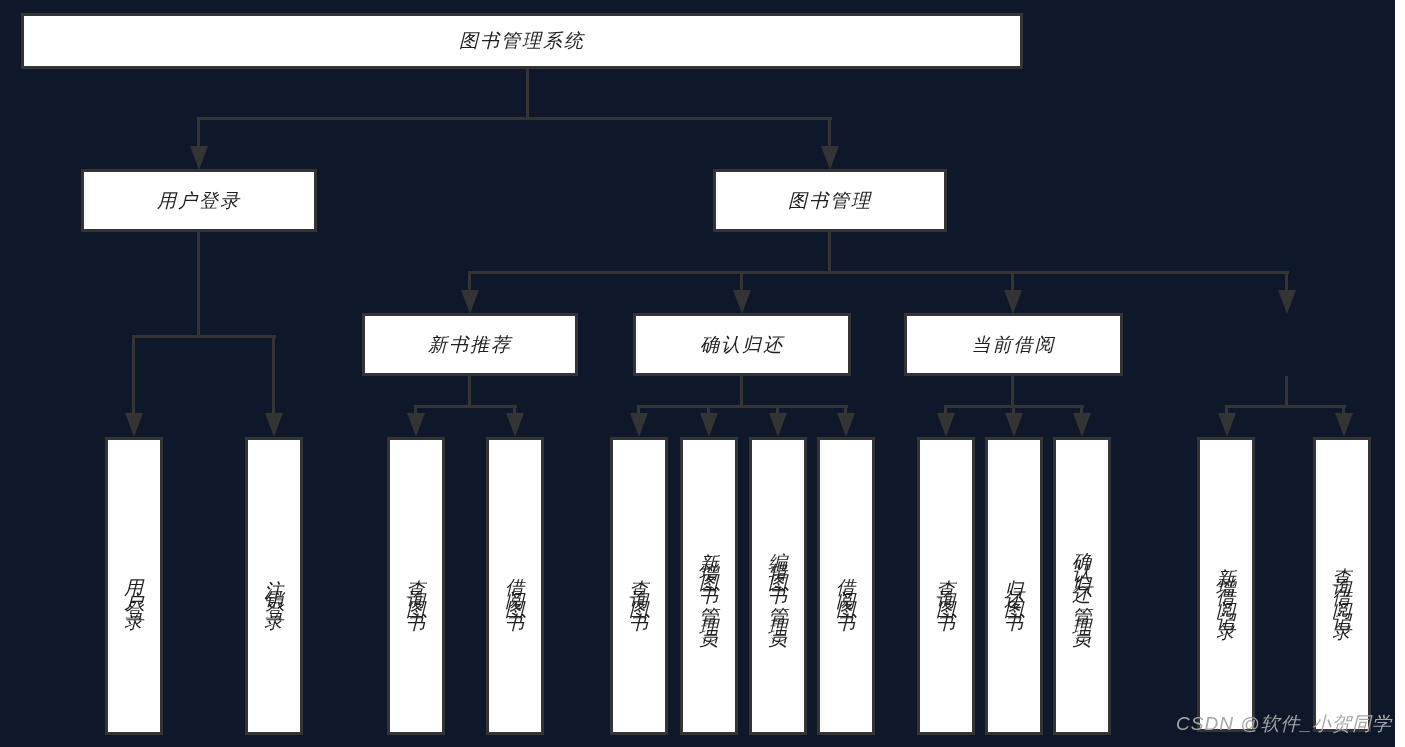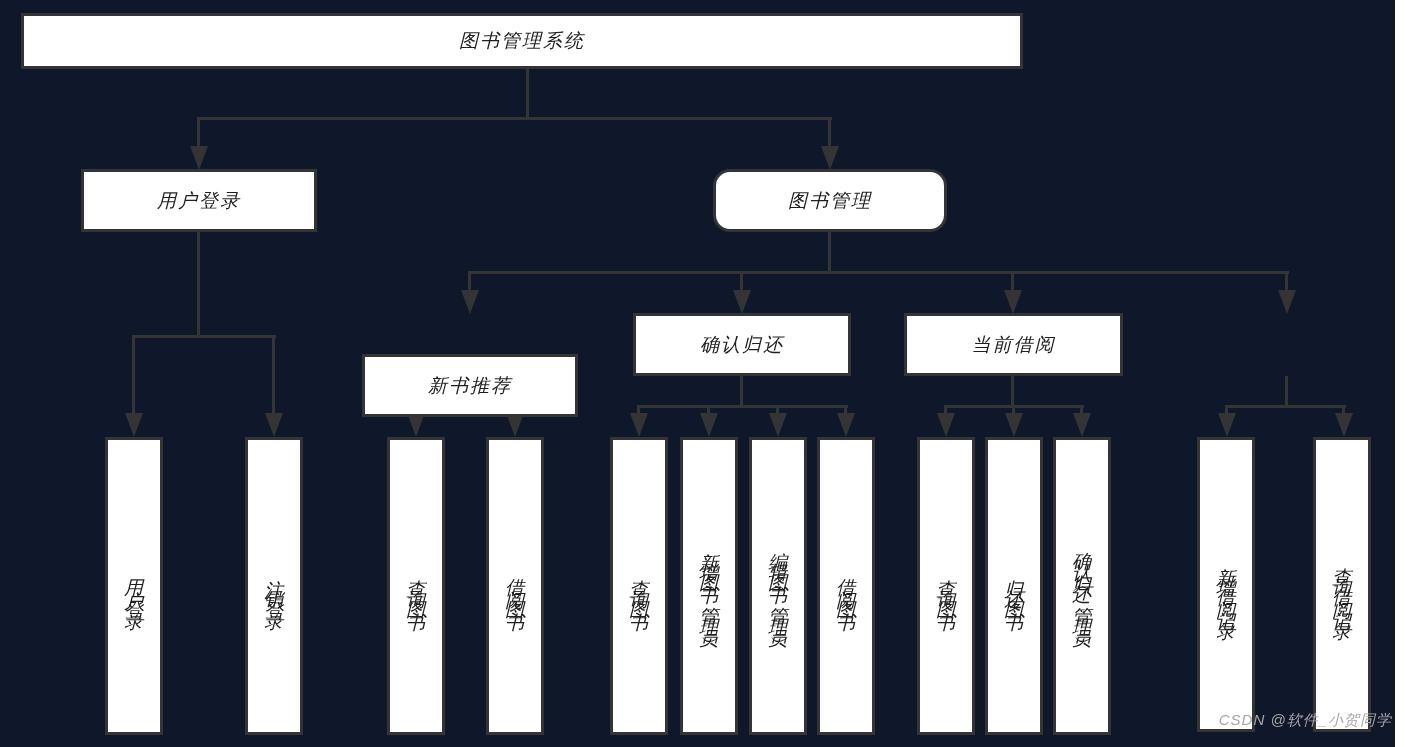--- a/index.html
+++ b/index.html
@@ -40,21 +40,21 @@
     position: absolute;
     width: 0; height: 0;
     border-left: 9px solid transparent;
     border-right: 9px solid transparent;
     border-top: 24px solid #343434;
   }
   .watermark {
     position: absolute;
     top: 711px;
     right: 3px;
-    font-size: 15px;
+    font-size: 19px;
     color: #a6a6a6;
     letter-spacing: 1px;
     white-space: nowrap;
   }
 </style>
 </head>
 <body>
 
 <div id="canvas">
 
@@ -114,23 +114,23 @@
 
   <div class="hline" style="left:1225px;top:405px;width:121px;"></div>
   <div class="vline" style="left:1225px;top:405px;height:10px;"></div>
   <div class="vline" style="left:1342px;top:405px;height:10px;"></div>
   <div class="arrow" style="left:1218px;top:413px;"></div>
   <div class="arrow" style="left:1335px;top:413px;"></div>
 
   <div class="box hbox" style="left:21px;top:13px;width:1002px;height:56px;">图书管理系统</div>
 
   <div class="box hbox" style="left:81px;top:169px;width:236px;height:63px;">用户登录</div>
-  <div class="box hbox" style="left:713px;top:169px;width:234px;height:63px;border-radius:17px;">图书管理</div>
+  <div class="box hbox" style="left:713px;top:169px;width:234px;height:63px;">图书管理</div>
 
-  <div class="box hbox" style="left:362px;top:313px;width:216px;height:63px;margin-top:41px;">新书推荐</div>
+  <div class="box hbox" style="left:362px;top:313px;width:216px;height:63px;">新书推荐</div>
   <div class="box hbox" style="left:633px;top:313px;width:218px;height:63px;">确认归还</div>
   <div class="box hbox" style="left:904px;top:313px;width:219px;height:63px;">当前借阅</div>
 
   <div class="box vbox" style="left:105px;top:437px;width:58px;height:298px;">用户登录</div>
   <div class="box vbox" style="left:245px;top:437px;width:58px;height:298px;">注销登录</div>
 
   <div class="box vbox" style="left:387px;top:437px;width:58px;height:298px;">查询图书</div>
   <div class="box vbox" style="left:486px;top:437px;width:58px;height:298px;">借阅图书</div>
 
   <div class="box vbox" style="left:610px;top:437px;width:58px;height:298px;">查询图书</div>

